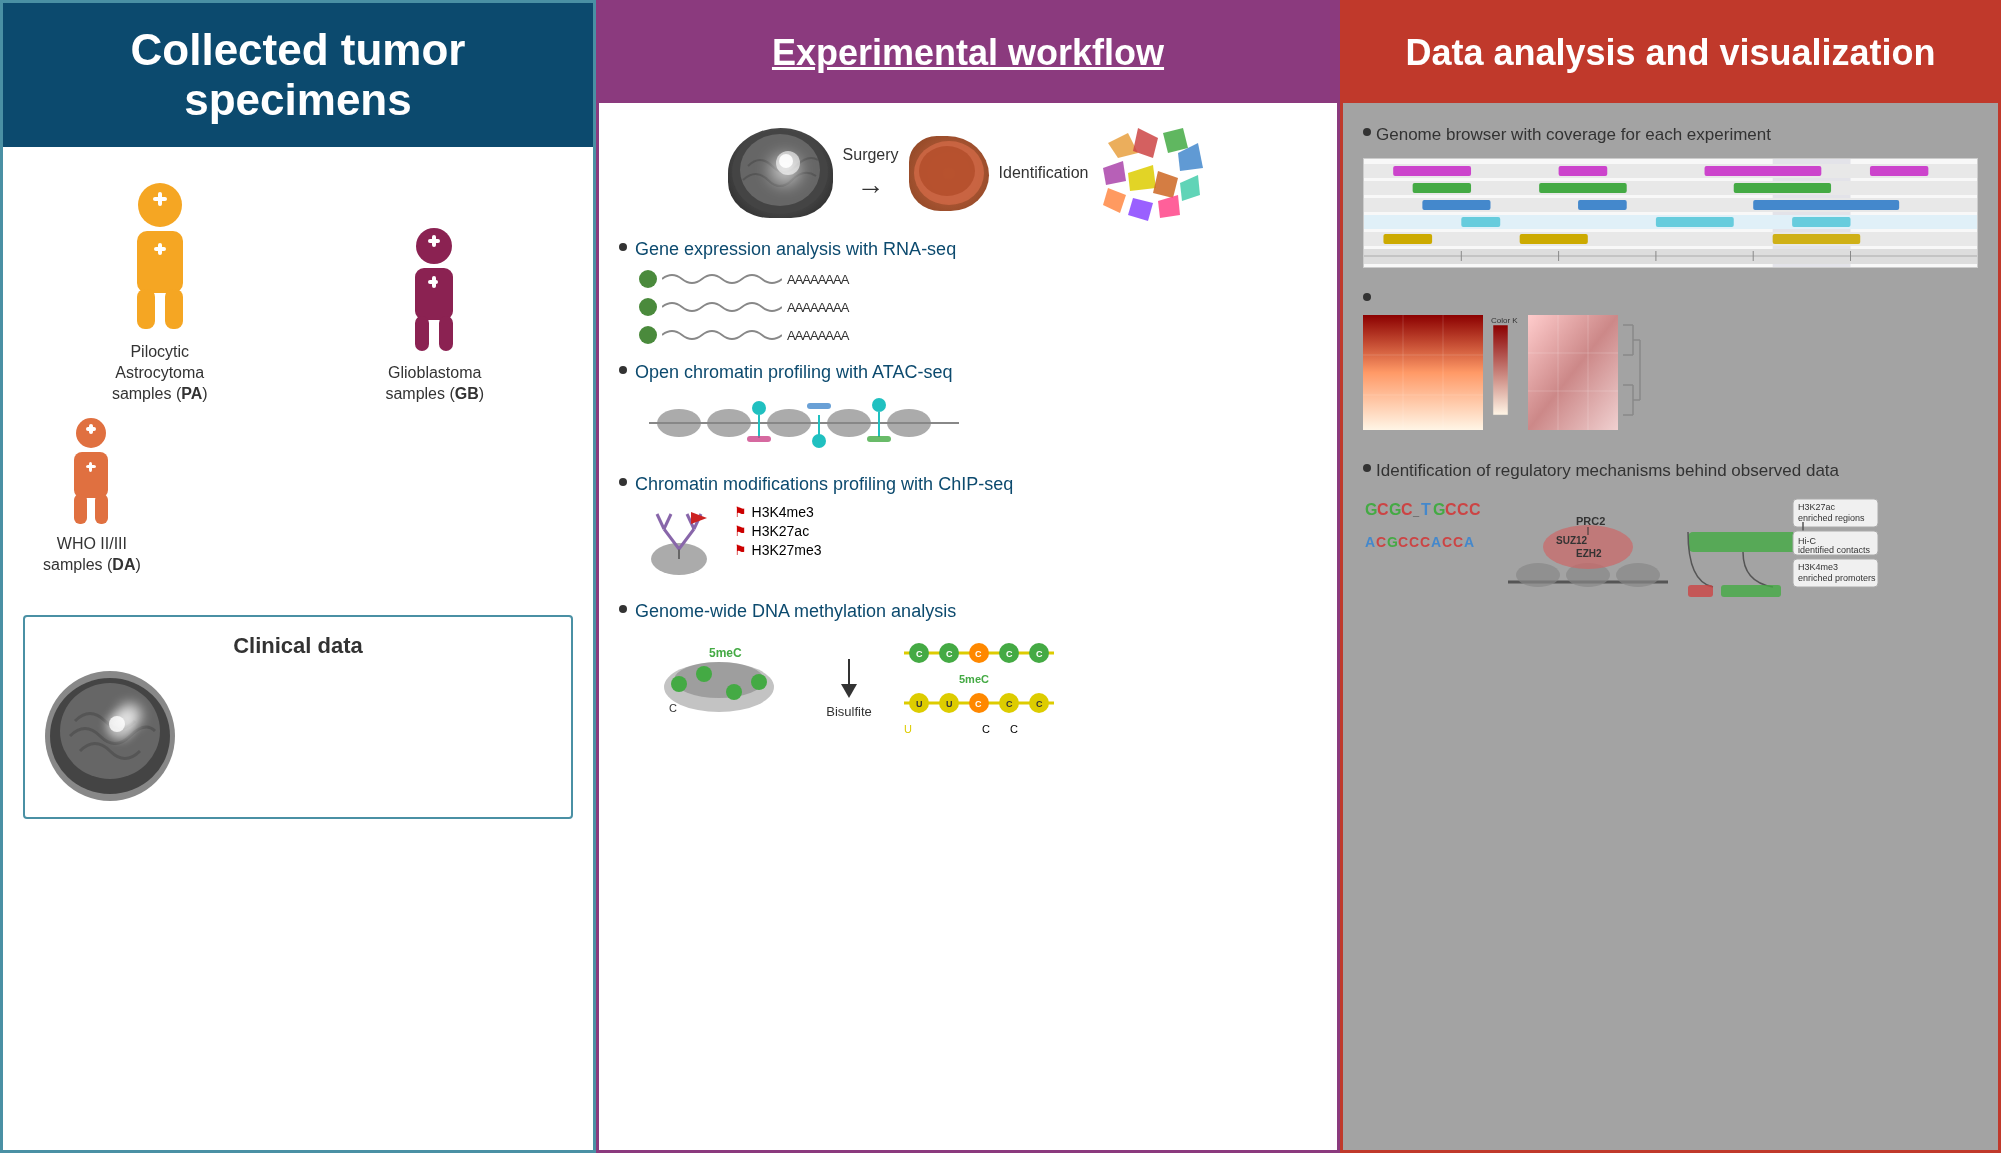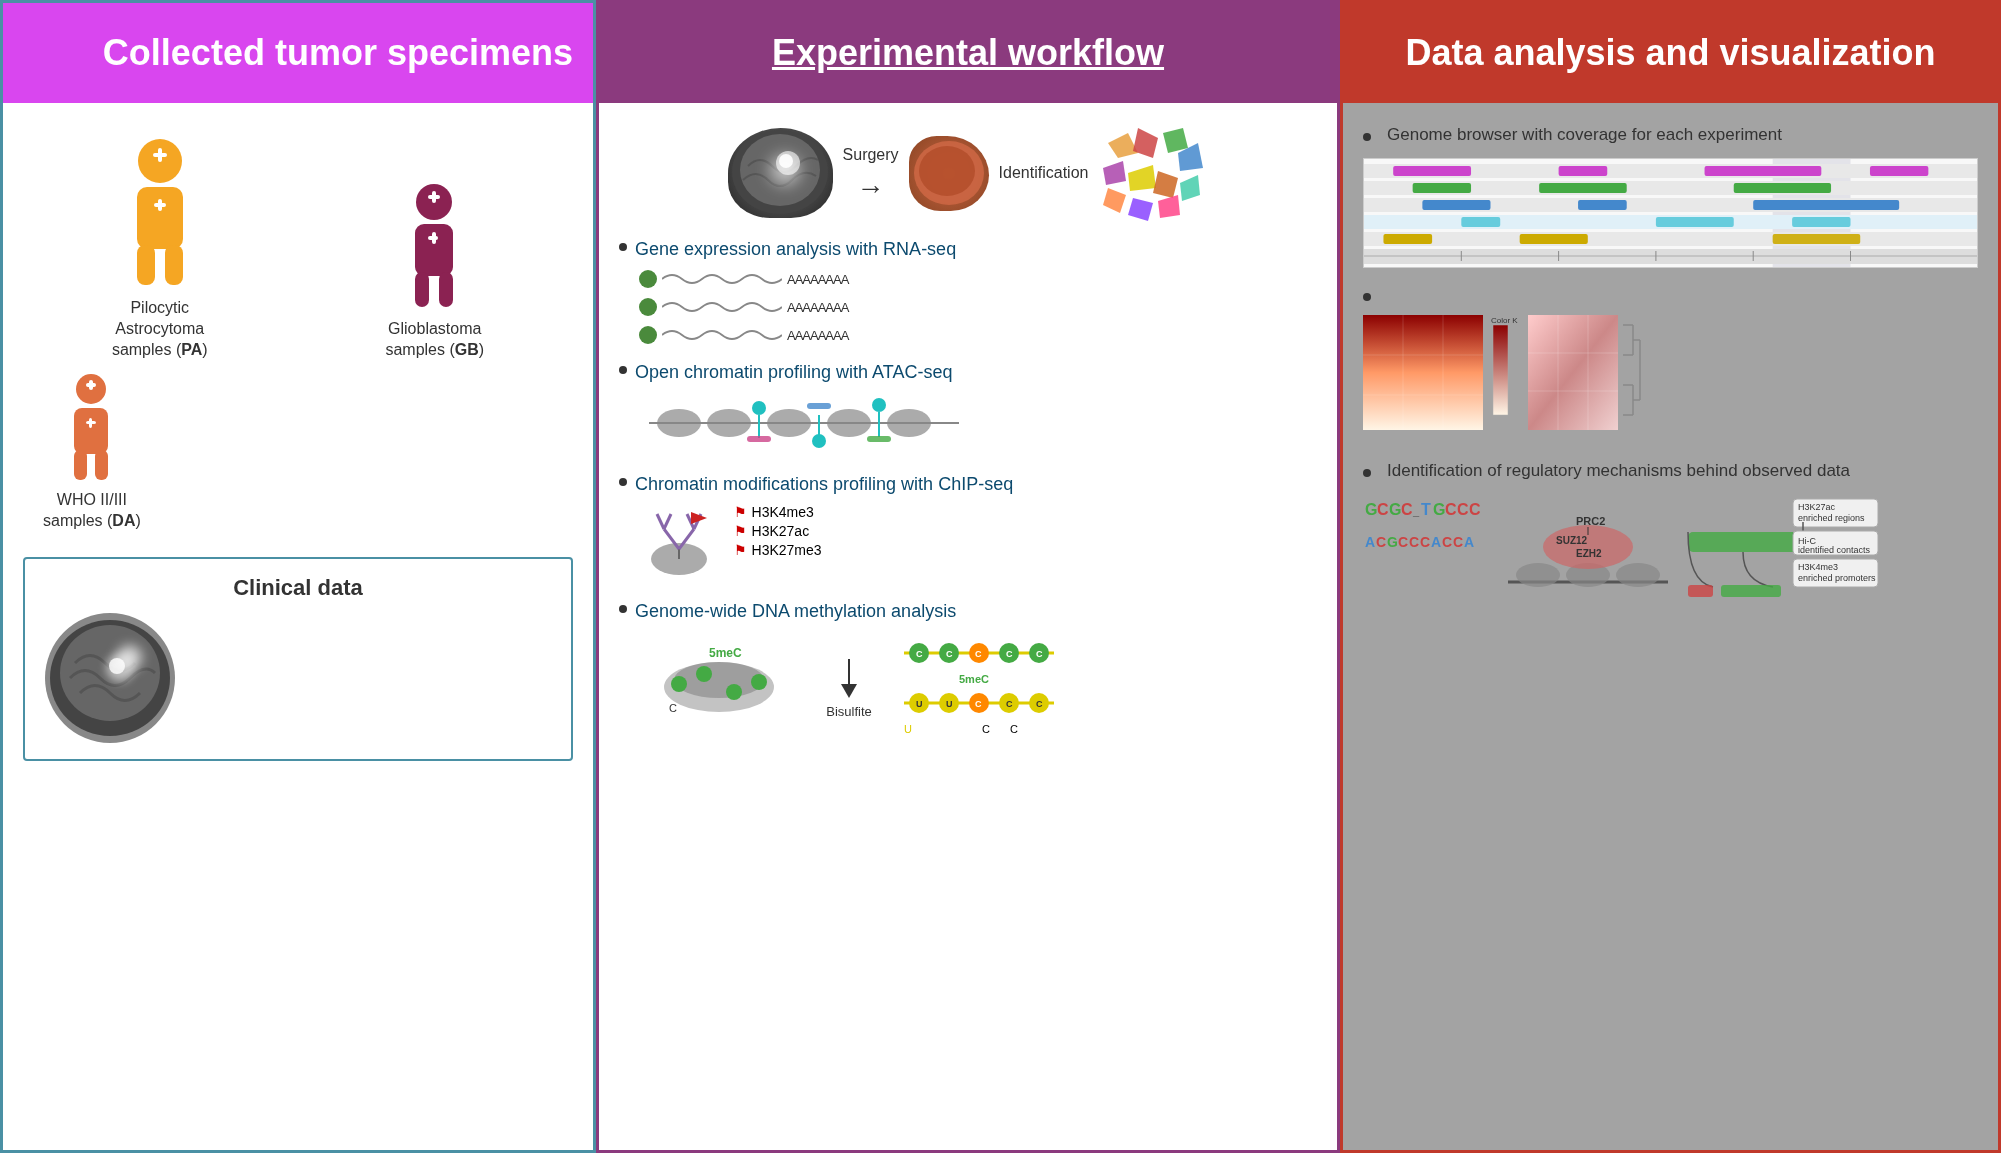--- a/index.html
+++ b/index.html
@@ -20,30 +20,30 @@
 
     
     .col1 {
       width: 596px;
       display: flex;
       flex-direction: column;
       border: 3px solid #4a90a4;
       background: #fff;
     }
     .col1-header {
-      background: #d946ef;
+      background: #0c4a6e;
       color: white;
-      font-size: 36px;
+      font-size: 44px;
       font-weight: bold;
       padding: 22px 20px;
       text-align: center;
       min-height: 100px;
       display: flex;
       align-items: center;
-      justify-content: flex-end;
+      justify-content: flex-start;
     }
     .col1-body {
       flex: 1;
       padding: 20px;
       display: flex;
       flex-direction: column;
       gap: 10px;
     }
 
     
@@ -122,21 +122,21 @@
     }
     .label-bold {
       font-weight: bold;
     }
 
     
     .clinical-box {
       border: 2px solid #4a90a4;
       border-radius: 4px;
       padding: 16px 20px;
-      margin-top: 10px;
+      margin-top: 24px;
     }
     .clinical-title {
       font-size: 22px;
       font-weight: bold;
       color: #333;
       margin-bottom: 12px;
       text-align: center;
     }
     .clinical-content {
       display: flex;
@@ -203,22 +203,22 @@
 
     
     .analysis-item {
       margin-bottom: 20px;
       display: flex;
       flex-direction: column;
       gap: 6px;
     }
     .analysis-bullet {
       display: flex;
-      align-items: center;
-      gap: 16px;
+      align-items: flex-start;
+      gap: 5px;
     }
     .analysis-title {
       font-size: 17px;
       color: #333;
       line-height: 1.4;
     }
 
     
     .heatmap-row {
       display: flex;

